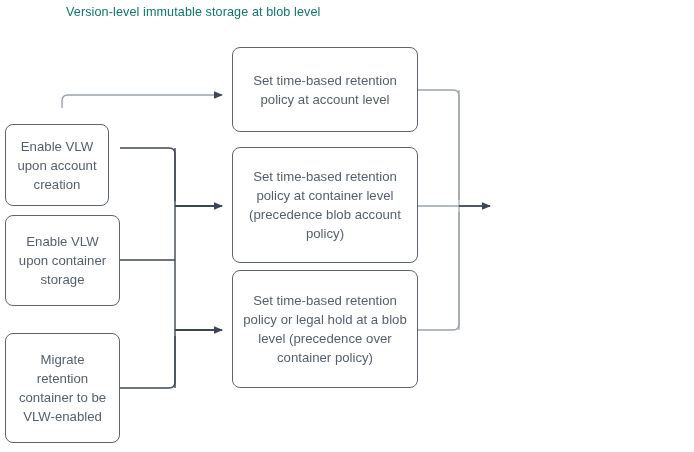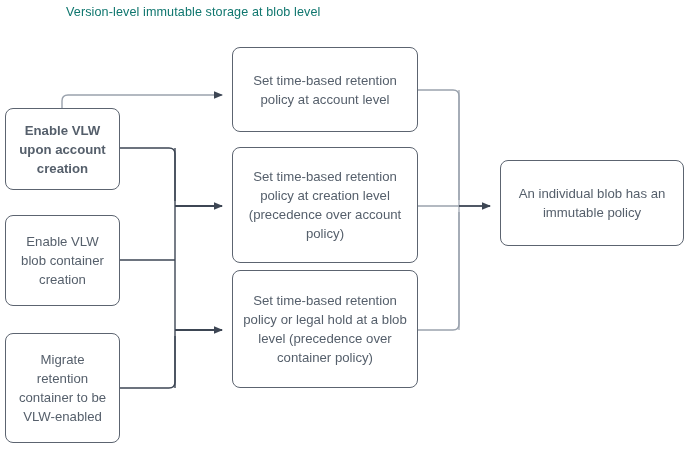--- a/index.html
+++ b/index.html
@@ -32,21 +32,21 @@
   .node span{display:block;width:100%;}
   #title{
     position:absolute;
     left:66px;top:5px;
     font-size:12.6px;
     color:#0f766e;
     letter-spacing:0.1px;
     white-space:nowrap;
   }
   
-  #n-left-0{left:5px;  top:108px; width:115px; height:82px;font-weight:bold;}
+  #n-left-0{left:5px;  top:124px; width:104px; height:82px;}
   #n-left-1{left:5px;  top:215px; width:115px; height:91px;}
   #n-left-2{left:5px;  top:333px; width:115px; height:110px;}
   
   #n-mid-0{left:232px; top:47px;  width:186px; height:85px;}
   #n-mid-1{left:232px; top:147px; width:186px; height:116px;}
   #n-mid-2{left:232px; top:270px; width:186px; height:118px;justify-content:center;}
   
   #n-right-0{left:500px; top:160px; width:184px; height:86px;}
 </style>
 </head>
@@ -88,33 +88,30 @@
     <path d="M418,330 L453,330 Q459,330 459,324 L459,212" fill="none" stroke="#9aa2ad" stroke-width="1.4"></path>
     <path d="M459,90 L459,330" fill="none" stroke="#9aa2ad" stroke-width="1.2"></path>
 
     <path d="M459,206 L490,206" fill="none" stroke="#3d4654" stroke-width="1.8" marker-end="url(#arrow-dark4)"></path>
   </svg>
 
   <div class="node" id="n-left-0">
     <span>Enable VLW upon account creation</span>
   </div>
   <div class="node" id="n-left-1">
-    <span>Enable VLW blob container creation</span>
+    <span>Enable VLW upon container storage</span>
   </div>
   <div class="node" id="n-left-2">
     <span>Migrate retention container to be VLW-enabled</span>
   </div>
 
   <div class="node" id="n-mid-0">
     <span>Set time-based retention policy at account level</span>
   </div>
   <div class="node" id="n-mid-1">
-    <span>Set time-based retention policy at creation level (precedence over account policy)</span>
+    <span>Set time-based retention policy at container level (precedence blob account policy)</span>
   </div>
   <div class="node" id="n-mid-2">
     <span>Set time-based retention policy or legal hold at a blob level (precedence over container policy)</span>
   </div>
 
-  <div class="node" id="n-right-0">
-    <span>An individual blob has an immutable policy</span>
-  </div>
 
 </div>
 
 </body></html>

